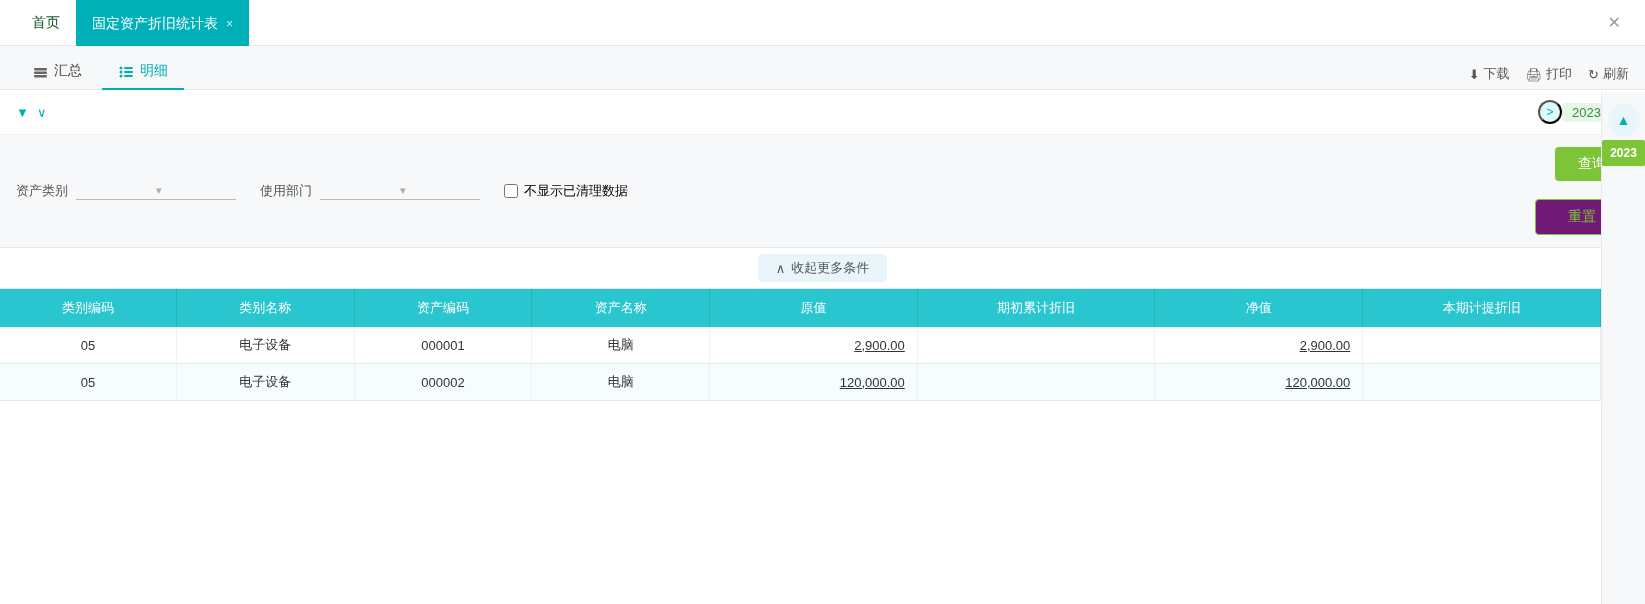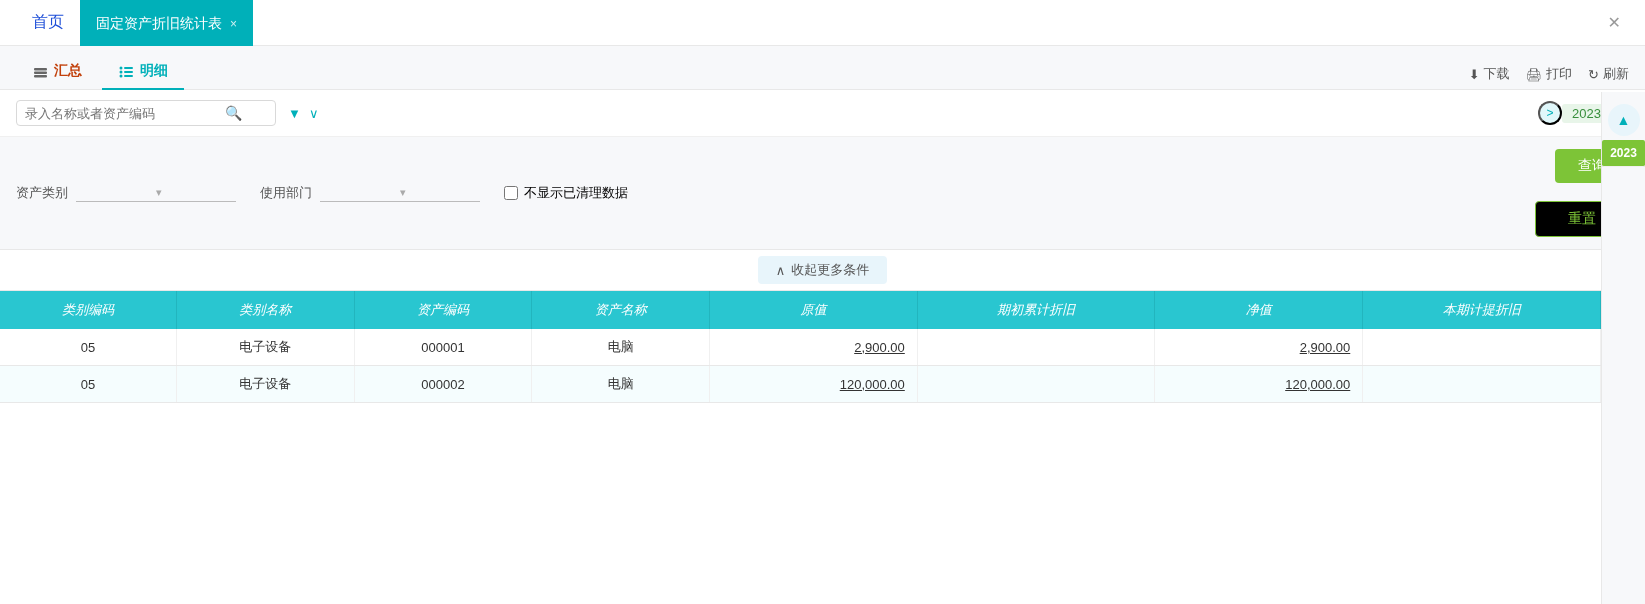--- a/index.html
+++ b/index.html
@@ -3,21 +3,21 @@
   <meta charset="utf-8">
   <style>
     * { box-sizing: border-box; margin: 0; padding: 0; }
     body { font-family: "Microsoft YaHei", "PingFang SC", sans-serif; font-size: 13px; background: #f0f2f5; overflow: hidden; width: 1645px; height: 604px; }
 
     
     .top-bar {
       display: flex; align-items: center; background: #fff; height: 46px;
       border-bottom: 1px solid #e8e8e8; padding: 0 16px; gap: 0;
     }
-    .nav-home { color: #1d4ed8; font-size: 16px; padding: 0 16px; cursor: pointer; }
+    .nav-home { color: #14532d; font-size: 14px; padding: 0 16px; cursor: pointer; }
     .nav-tab {
       display: flex; align-items: center; background: #00b0b9; color: #fff;
       height: 49px; padding: 0 16px; font-size: 14px; gap: 8px; cursor: pointer;
       border-top: 3px solid #00b0b9;
     }
     .nav-tab .close-icon { font-size: 12px; opacity: 0.8; cursor: pointer; }
     .top-right-close {
       margin-left: auto; font-size: 16px; color: #999; cursor: pointer; padding: 4px 8px;
     }
 
@@ -25,23 +25,23 @@
     .main { background: #fff; margin: 0; padding: 0; width: 100%; height: calc(604px - 46px); display: flex; flex-direction: column; }
 
     
     .toolbar-tabs {
       display: flex; align-items: flex-end; padding: 8px 16px 0; border-bottom: 1px solid #e8e8e8;
       background: #f7f8fa; gap: 4px;
     }
     .tab-btn {
       display: flex; align-items: center; gap: 6px; padding: 8px 16px;
       border: none; background: transparent; font-size: 14px; cursor: pointer;
-      color: #c2410c; border-bottom: 2px solid transparent; margin-bottom: -1px; font-weight: bold;
-    }
-    .tab-btn.active { color: #00b0b9; border-bottom: 2px solid #00b0b9; font-weight: 700; }
+      color: #404040; border-bottom: 2px solid transparent; margin-bottom: -1px;
+    }
+    .tab-btn.active { color: #00b0b9; border-bottom: 2px solid #00b0b9; font-weight: 400; }
     .tab-btn .tab-icon { width: 16px; height: 16px; display: inline-flex; align-items: center; justify-content: center; }
 
     
     .action-bar {
       display: flex; align-items: center; gap: 16px; margin-left: auto; padding-bottom: 6px;
     }
     .action-btn {
       display: flex; align-items: center; gap: 4px; background: none; border: none;
       cursor: pointer; color: #555; font-size: 13px;
     }
@@ -81,39 +81,39 @@
     .filter-select-wrap { display: flex; align-items: center; width: 160px; border-bottom: 1px solid #bbb; padding: 2px 0; }
     .filter-select-wrap span { flex: 1; font-size: 13px; color: #333; }
     .filter-select-wrap .arrow { color: #aaa; font-size: 11px; }
     .checkbox-item { display: flex; align-items: center; gap: 6px; cursor: pointer; }
     .checkbox-item input[type="checkbox"] { width: 14px; height: 14px; }
     .btn-query {
       background: #7dc437; color: #fff; border: none; border-radius: 4px;
       padding: 8px 23px; font-size: 14px; cursor: pointer; margin-left: auto;
     }
     .btn-reset {
-      background: #000000; color: #7dc437; border: 1px solid #7dc437; border-radius: 4px;
+      background: #701a75; color: #7dc437; border: 1px solid #7dc437; border-radius: 4px;
       padding: 8px 32px; font-size: 14px; cursor: pointer; margin-left: auto; margin-top: 10px; display: block;
     }
     .query-btn-col { display: flex; flex-direction: column; align-items: flex-end; margin-left: auto; gap: 8px; }
 
     
     .collapse-row {
       display: flex; justify-content: center; padding: 6px 0; background: #fff;
       border-bottom: 1px solid #e8e8e8;
     }
     .collapse-btn {
       display: flex; align-items: center; gap: 6px; background: #e8f5fb; border: none;
       border-radius: 4px; padding: 5px 18px; color: #555; font-size: 13px; cursor: pointer;
     }
 
     
     .table-wrap { flex: 1; overflow: auto; }
     table { width: 100%; border-collapse: collapse; }
-    thead tr { background: #29c6d0; color: #fff; font-style: italic; }
+    thead tr { background: #29c6d0; color: #fff; }
     thead th {
       padding: 10px 12px; text-align: center; font-weight: 500; font-size: 13px;
       border-right: 1px solid #22b5be; white-space: nowrap;
     }
     tbody tr:nth-child(odd) { background: #fff; }
     tbody tr:nth-child(even) { background: #f5fdfe; }
     tbody tr.total-row { background: #e8f8f9; }
     tbody td {
       padding: 9px 12px; text-align: center; font-size: 13px; color: #333;
       border-bottom: 1px solid #e8e8e8; border-right: 1px solid #f0f0f0;
@@ -188,24 +188,20 @@
         <span>打印</span>
       </button>
       <button class="action-btn">
         <span>↻</span>
         <span>刷新</span>
       </button>
     </div>
   </div>
 
   <div class="filter-row">
-    <div class="search-input-wrap">
-      <input type="text" placeholder="录入名称或者资产编码" style="">
-      <span class="search-icon">🔍</span>
-    </div>
     <button class="more-filter-btn">
       <span style="color:#00b0b9;">▼</span>
       <span></span>
       <span>∨</span>
     </button>
 
     <div class="date-badge">
       <button class="expand-arrow">&gt;</button>
       <span class="date-text">2023.01</span>
     </div>

